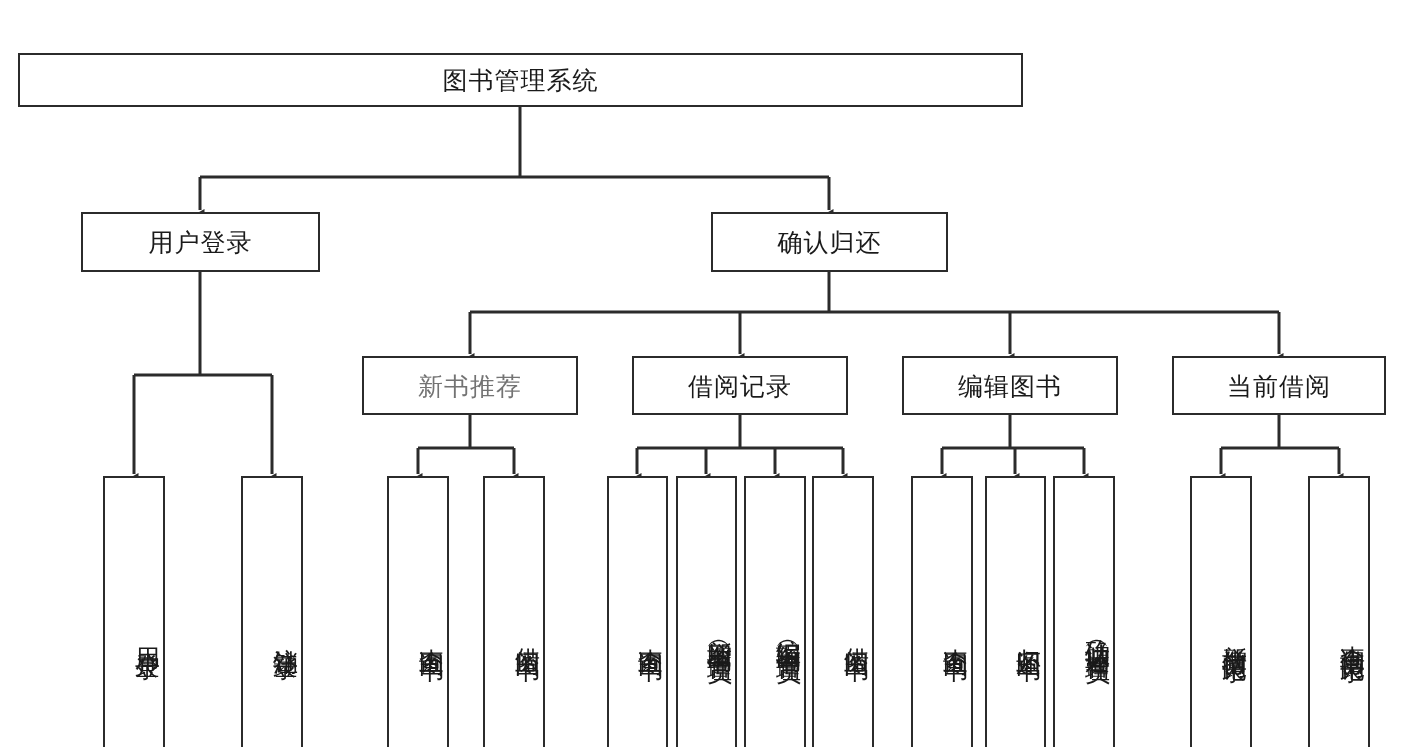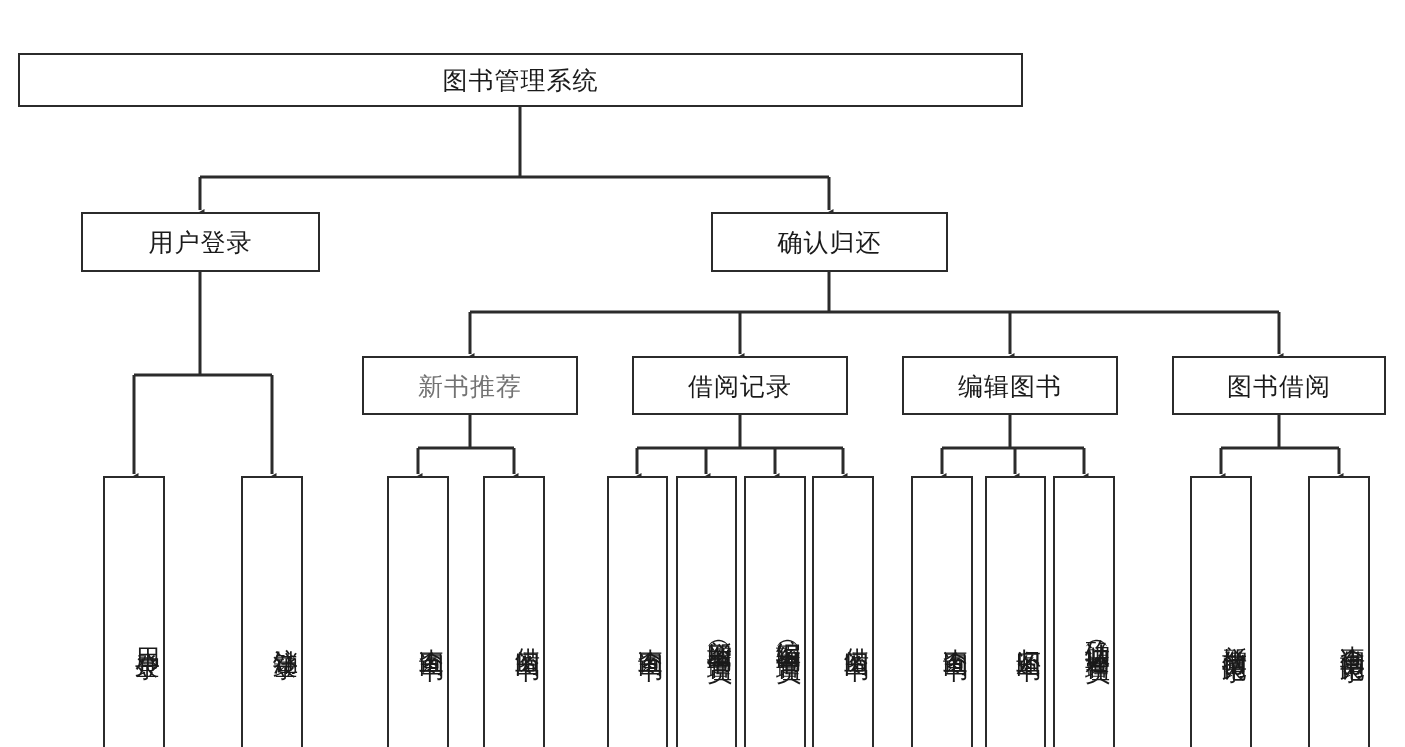--- a/index.html
+++ b/index.html
@@ -125,21 +125,21 @@
   <div class="node horizontal" style="left: 362px; top: 316px; width: 216px; height: 59px; border-color: rgb(43, 43, 43); background: rgb(255, 255, 255); color: #737373;">
     <span class="node-label">新书推荐</span>
   </div>
   <div class="node horizontal" style="left: 632px; top: 316px; width: 216px; height: 59px; border-color: rgb(43, 43, 43); background: rgb(255, 255, 255); color: rgb(26, 26, 26);">
     <span class="node-label">借阅记录</span>
   </div>
   <div class="node horizontal" style="left: 902px; top: 316px; width: 216px; height: 59px; border-color: rgb(43, 43, 43); background: rgb(255, 255, 255); color: rgb(26, 26, 26);">
     <span class="node-label">编辑图书</span>
   </div>
   <div class="node horizontal" style="left: 1172px; top: 316px; width: 214px; height: 59px; border-color: rgb(43, 43, 43); background: rgb(255, 255, 255); color: rgb(26, 26, 26);">
-    <span class="node-label">图书借阅</span>
+    <span class="node-label">当前借阅</span>
   </div>
 
   <div class="node vertical" style="left: 103px; top: 436px; width: 62px; height: 297px; border-color: rgb(43, 43, 43); background: rgb(255, 255, 255); color: rgb(26, 26, 26);">
     <span class="node-label">用户登录</span>
   </div>
   <div class="node vertical" style="left: 241px; top: 436px; width: 62px; height: 297px; border-color: rgb(43, 43, 43); background: rgb(255, 255, 255); color: rgb(26, 26, 26);">
     <span class="node-label">注销登录</span>
   </div>
 
   <div class="node vertical" style="left: 387px; top: 436px; width: 62px; height: 297px; border-color: rgb(43, 43, 43); background: rgb(255, 255, 255); color: rgb(26, 26, 26);">

